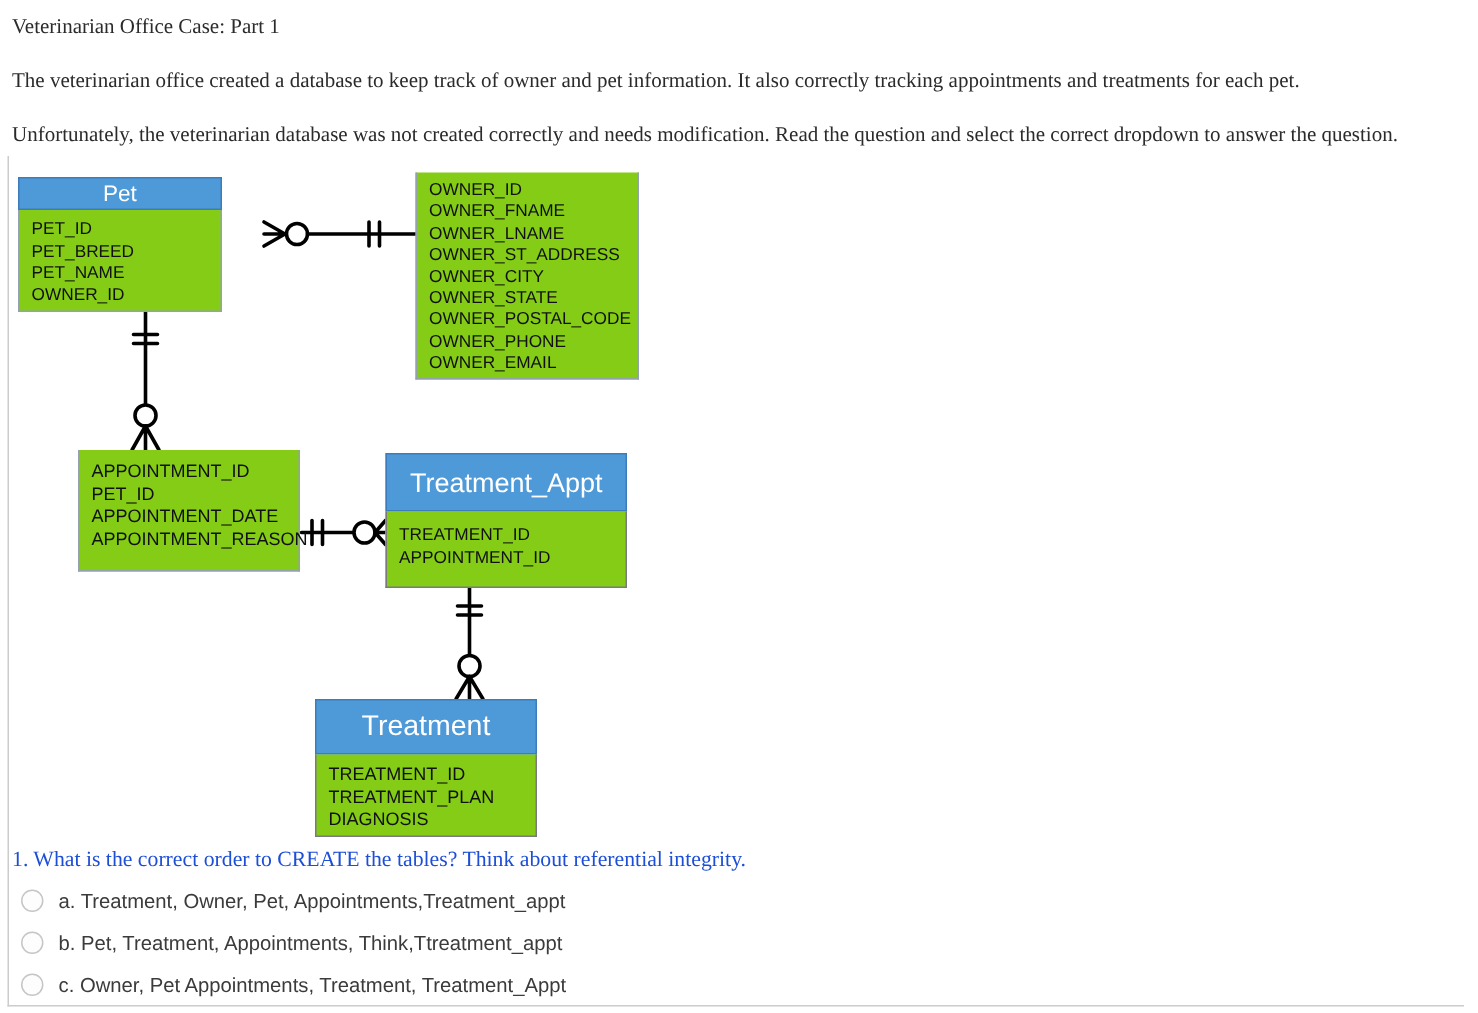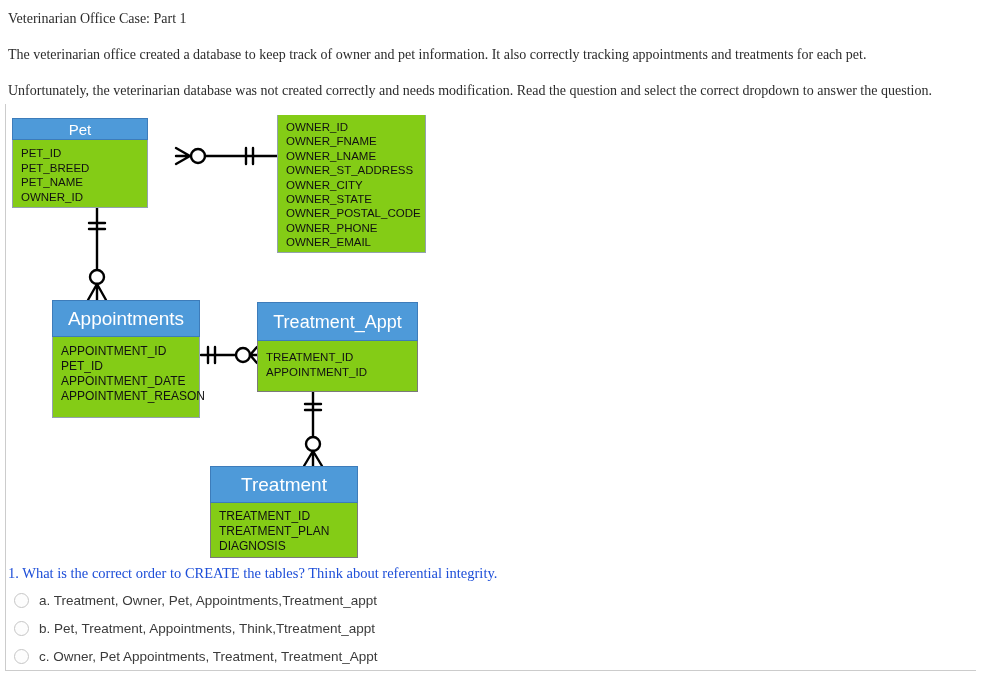--- a/index.html
+++ b/index.html
@@ -134,21 +134,20 @@
         <div class="field">OWNER_ST_ADDRESS</div>
         <div class="field">OWNER_CITY</div>
         <div class="field">OWNER_STATE</div>
         <div class="field">OWNER_POSTAL_CODE</div>
         <div class="field">OWNER_PHONE</div>
         <div class="field">OWNER_EMAIL</div>
       </div>
   </div>
 
   <div class="er-table t-appointments">
-    <div class="er-header">Appointments</div>
     <div class="er-body">
         <div class="field">APPOINTMENT_ID</div>
         <div class="field">PET_ID</div>
         <div class="field">APPOINTMENT_DATE</div>
         <div class="field">APPOINTMENT_REASON</div>
       </div>
   </div>
 
   <div class="er-table t-treatment-appt dark">
     <div class="er-header">Treatment_Appt</div>

